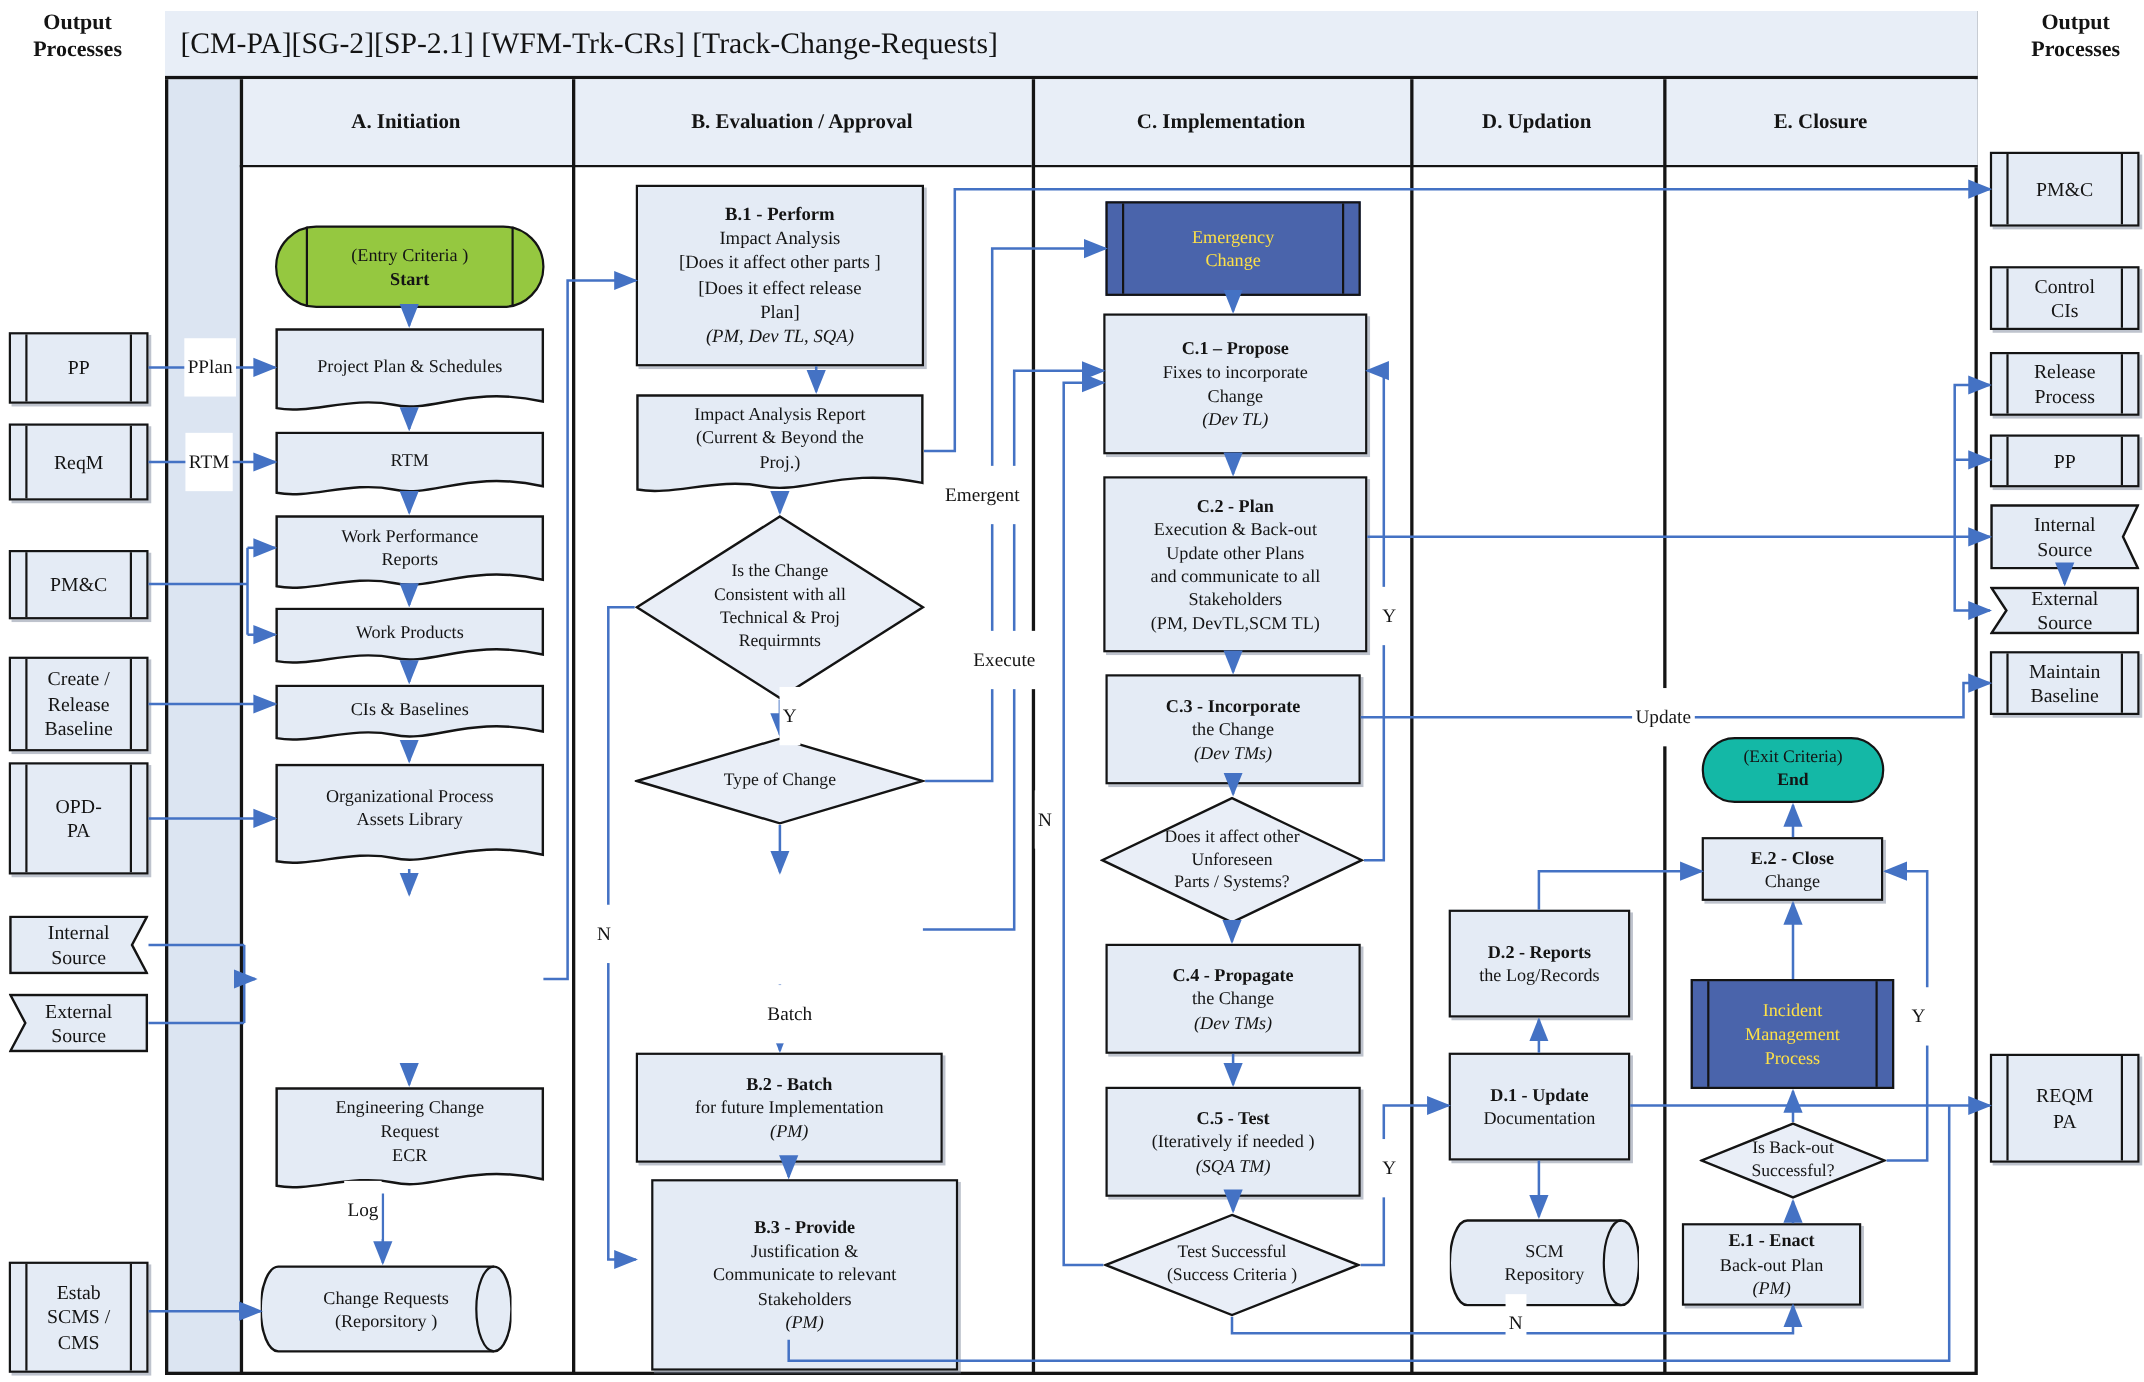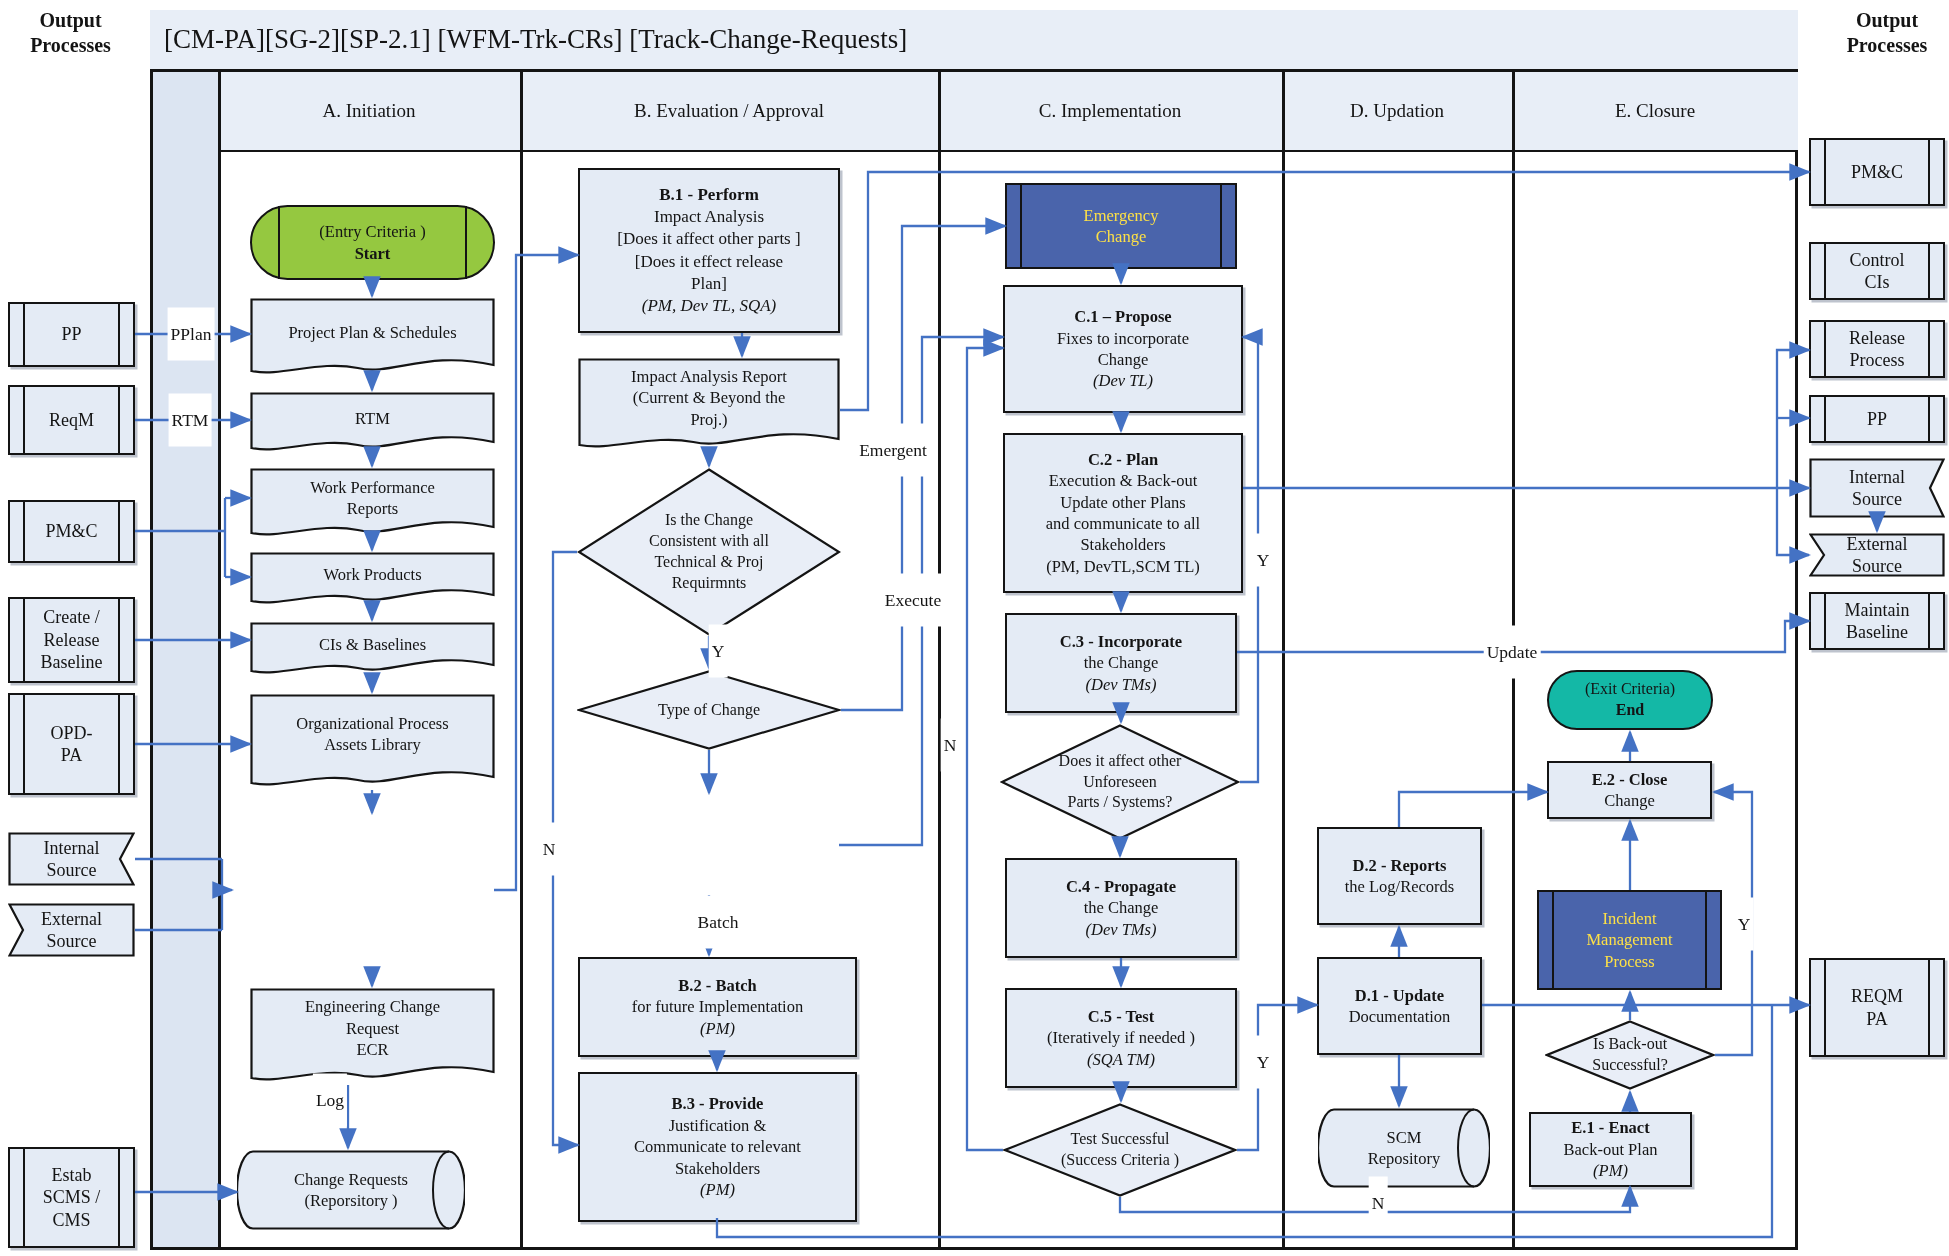--- a/index.html
+++ b/index.html
@@ -3,21 +3,21 @@
 <meta charset="utf-8">
 <style>
   html,body{margin:0;padding:0;background:#fff}
   .stage{position:relative;width:1949px;height:1256px;background:#fff;
          font-family:"Liberation Serif","DejaVu Serif",serif;color:#141414;overflow:hidden}
   .outer{position:absolute;left:150px;top:10px;width:1648px;height:1240px;border:3px solid #141414;box-sizing:border-box;z-index:1}
   .titlebar{position:absolute;left:150px;top:10px;width:1648px;height:62px;background:#e8eef7;border-bottom:3px solid #141414;
             box-sizing:border-box;display:flex;align-items:center;padding-left:14px;font-size:27px;font-weight:normal;z-index:1}
   .strip{position:absolute;left:150px;top:72px;width:68px;height:1178px;background:#dce5f2;z-index:0}
   .hdr{position:absolute;top:72px;height:80px;background:#e8eef7;border-bottom:2.5px solid #141414;box-sizing:border-box;
-       display:flex;align-items:center;justify-content:center;font-weight:normal;font-size:19px;z-index:1}
+       display:flex;align-items:center;justify-content:center;font-weight:bold;font-size:19px;z-index:1}
   .vline{position:absolute;top:72px;bottom:6px;width:2.5px;background:#141414;z-index:1}
   .corner{position:absolute;font-size:20px;font-weight:bold;text-align:center;line-height:1.25;z-index:1}
   .node{position:absolute;display:flex;flex-direction:column;align-items:center;justify-content:center;
         text-align:center;z-index:2;font-size:16.5px;line-height:1.3;box-sizing:border-box}
   .node>div{position:relative;z-index:1}
   .box{background:#e4ebf5;border:2.2px solid #141414;box-shadow:2.5px 2.5px 0 rgba(125,135,155,.5)}
   .shape{background:transparent;border:none;box-shadow:none}
   .b{font-weight:bold}.i{font-style:italic}
   .bars::before,.bars::after{content:"";position:absolute;top:0;bottom:0;width:2px;background:#141414;z-index:1}
   .bars::before{left:13px}.bars::after{right:13px}
@@ -228,21 +228,21 @@
       <svg class="shape-bg" width="264" height="80">
         <path d="M132,1.5 L262,40 L132,78.5 L2,40 Z" fill="#e9eef7" stroke="#141414" stroke-width="2.2"></path>
       </svg>
     <div>Type of Change</div>
   </div>
   <div class="node box" style="left:578px;top:957px;width:279px;height:100px">
     <div class="b">B.2 - Batch</div>
       <div>for future Implementation</div>
       <div class="i">(PM)</div>
   </div>
-  <div class="node box" style="left:578px;top:1072px;width:279px;height:150px">
+  <div class="node box" style="left:592px;top:1072px;width:279px;height:174px">
     <div class="b">B.3 - Provide</div>
       <div>Justification &amp;</div>
       <div>Communicate to relevant</div>
     <div>Stakeholders</div>
       <div class="i">(PM)</div>
   </div>
 
   <div class="node box dark bars" style="left:1005px;top:183px;width:232px;height:86px">
     <div>Emergency</div>
       <div>Change</div>

